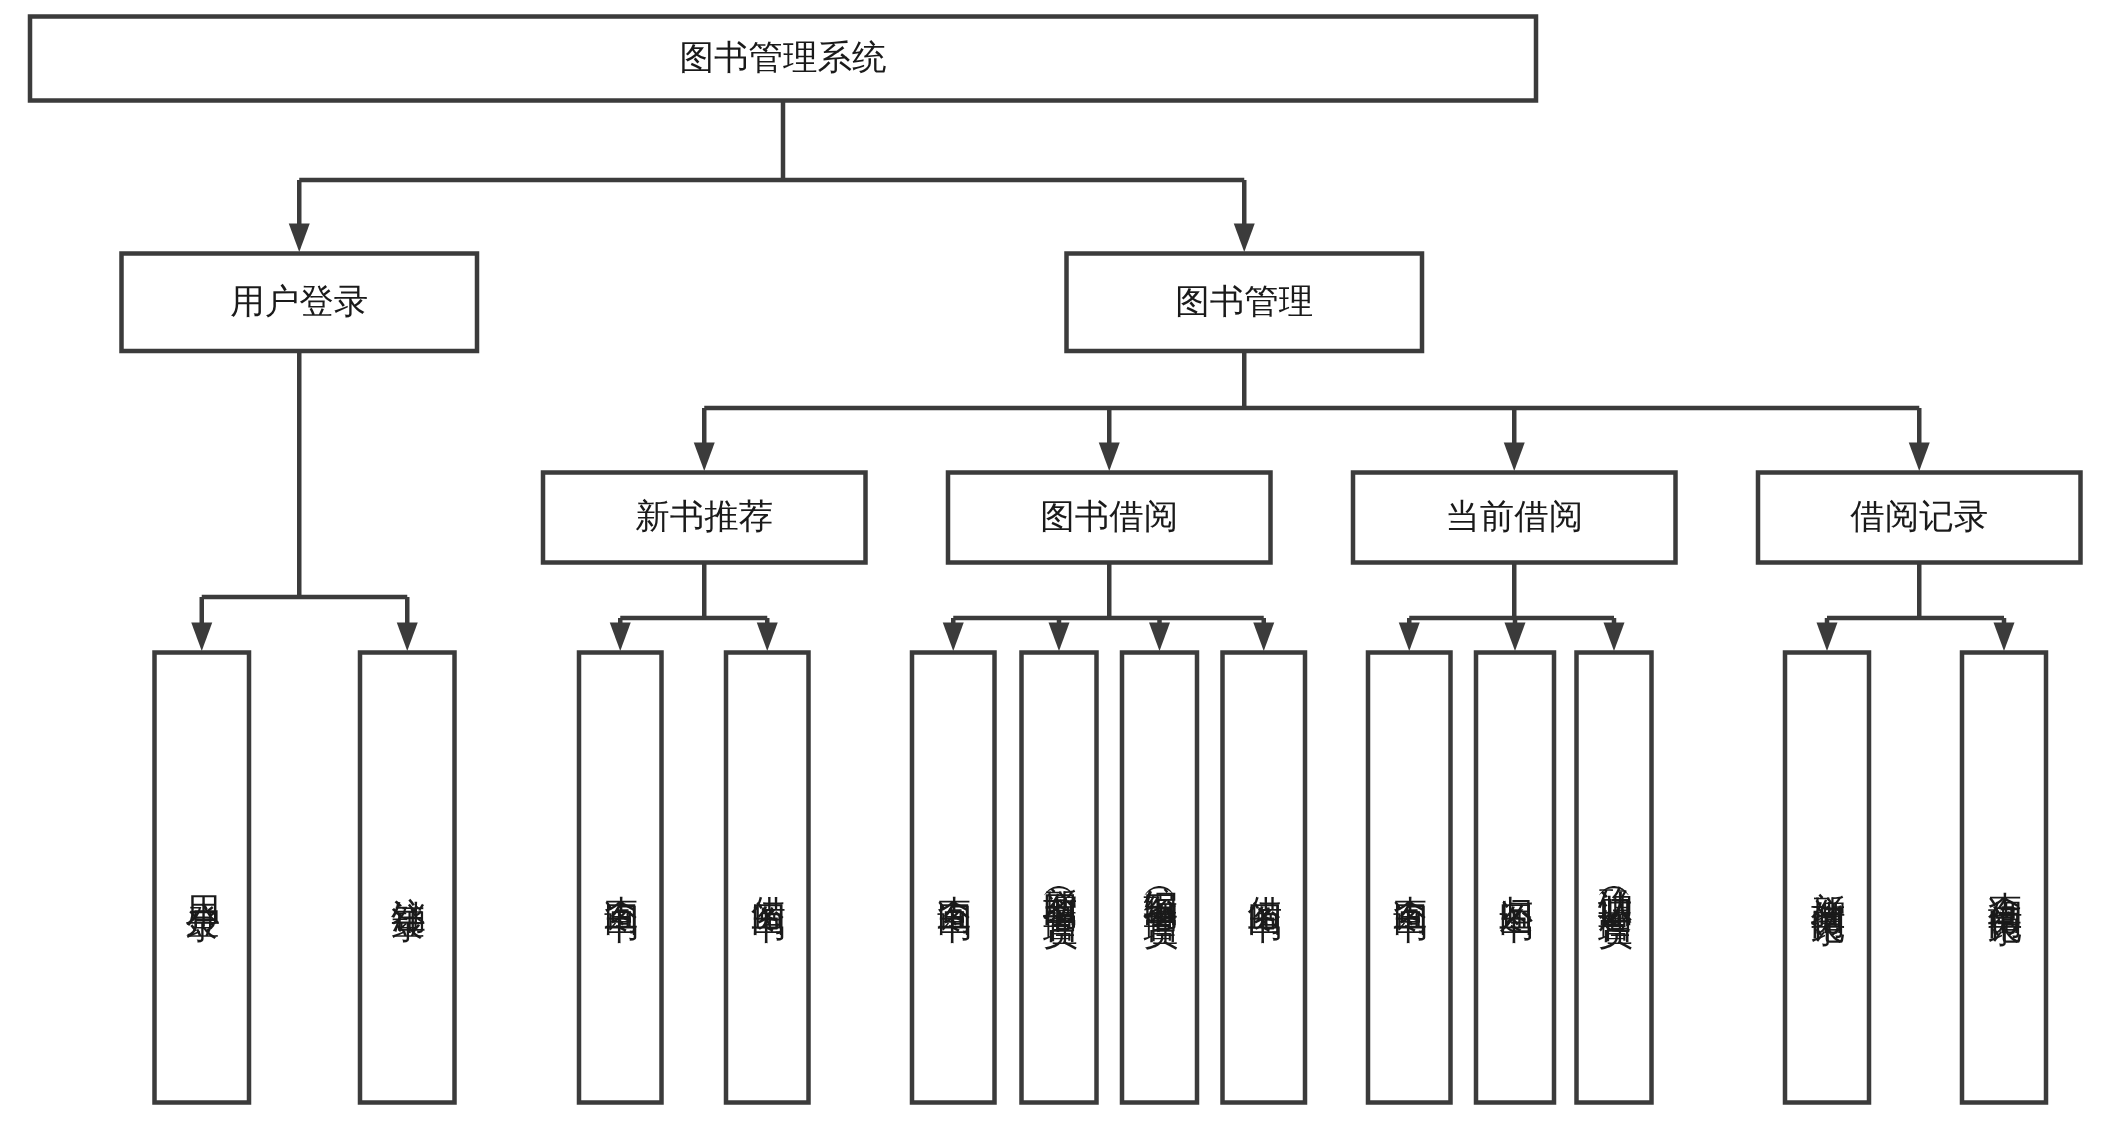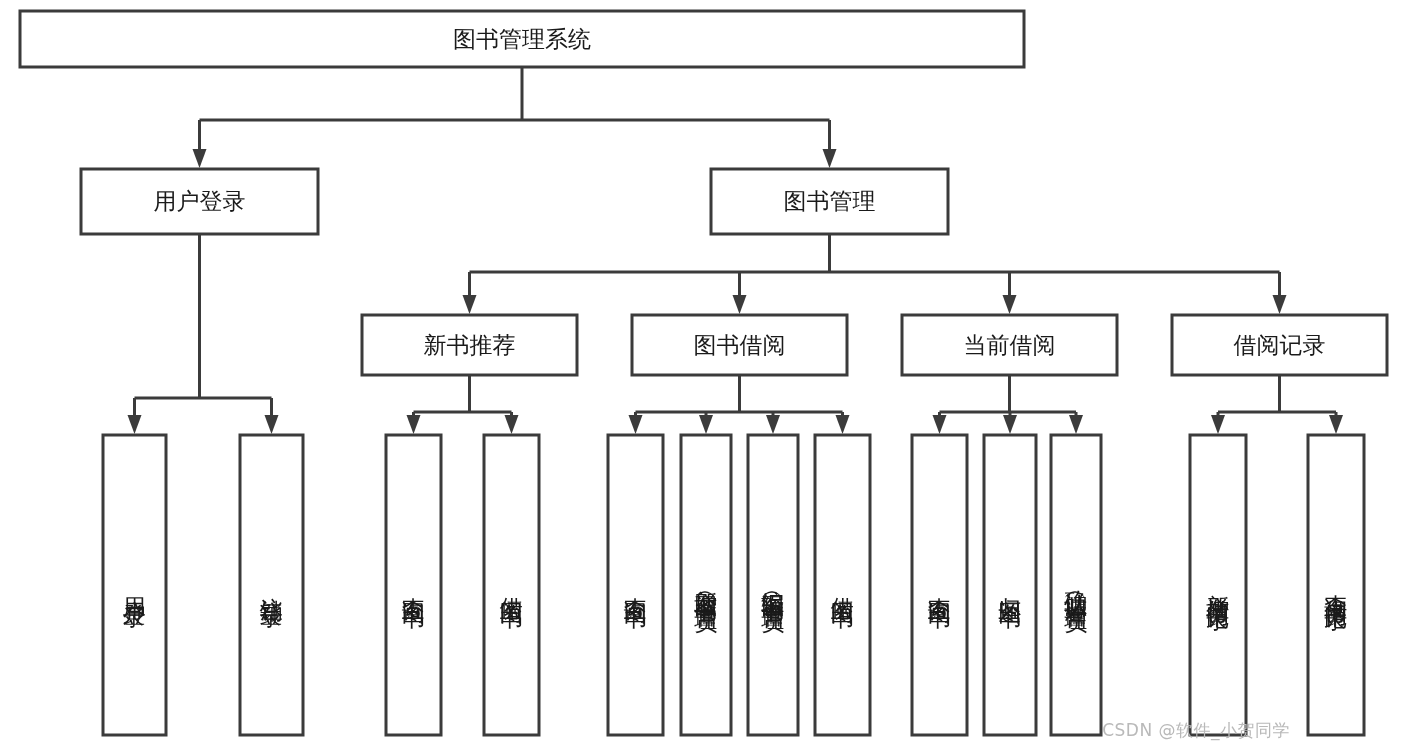--- a/index.html
+++ b/index.html
@@ -213,15 +213,14 @@
         <div class="leaf-label">确认归还（管理员）</div>
       </div>
       <div class="leaf-label-wrap" style="left: 1190px; top: 435px; width: 56px; height: 300px;">
         <div class="leaf-label">新增借阅记录</div>
       </div>
       <div class="leaf-label-wrap" style="left: 1308px; top: 435px; width: 56px; height: 300px;">
         <div class="leaf-label">查询借阅记录</div>
       </div>
     </div>
 
-  <div class="watermark">CSDN @软件_小贺同学</div>
 
 </div>
 
 </body></html>

